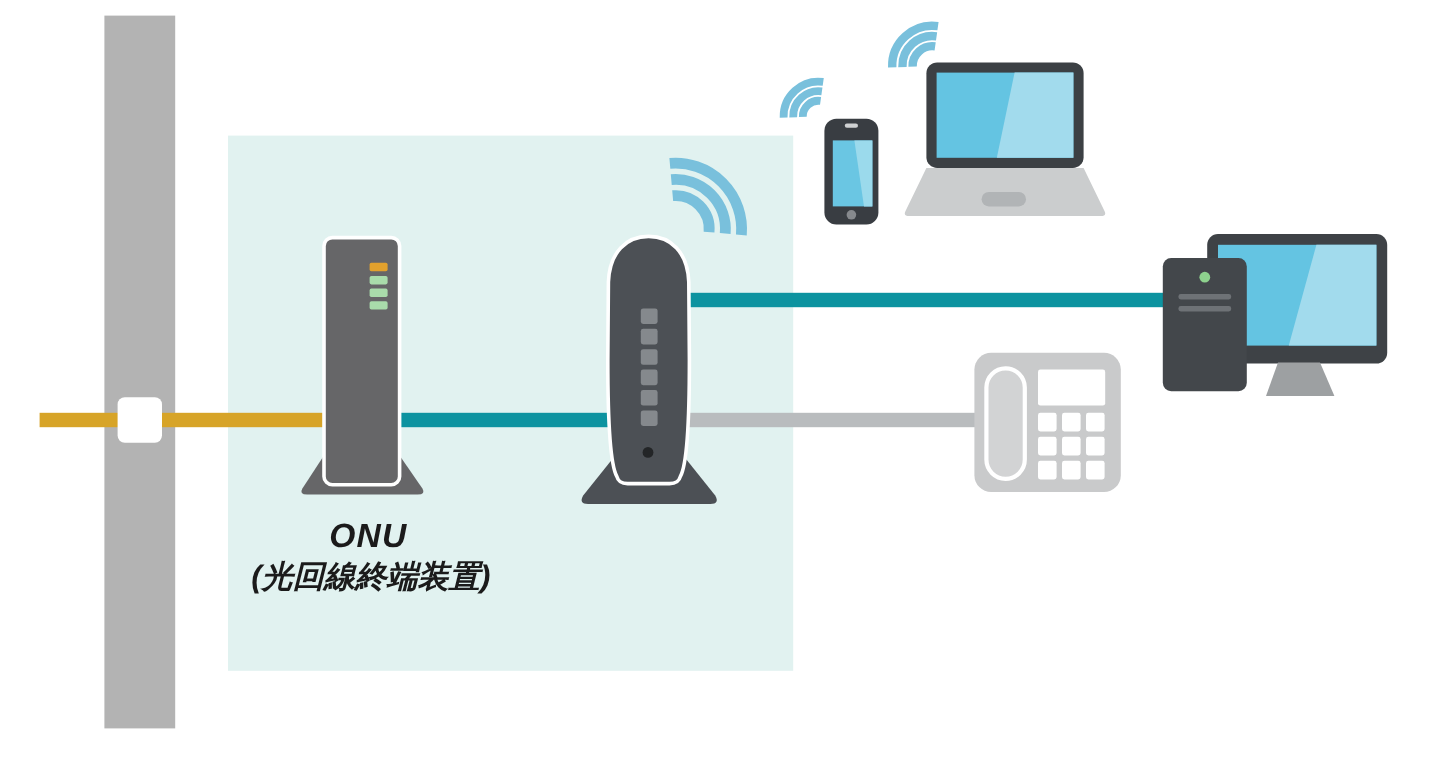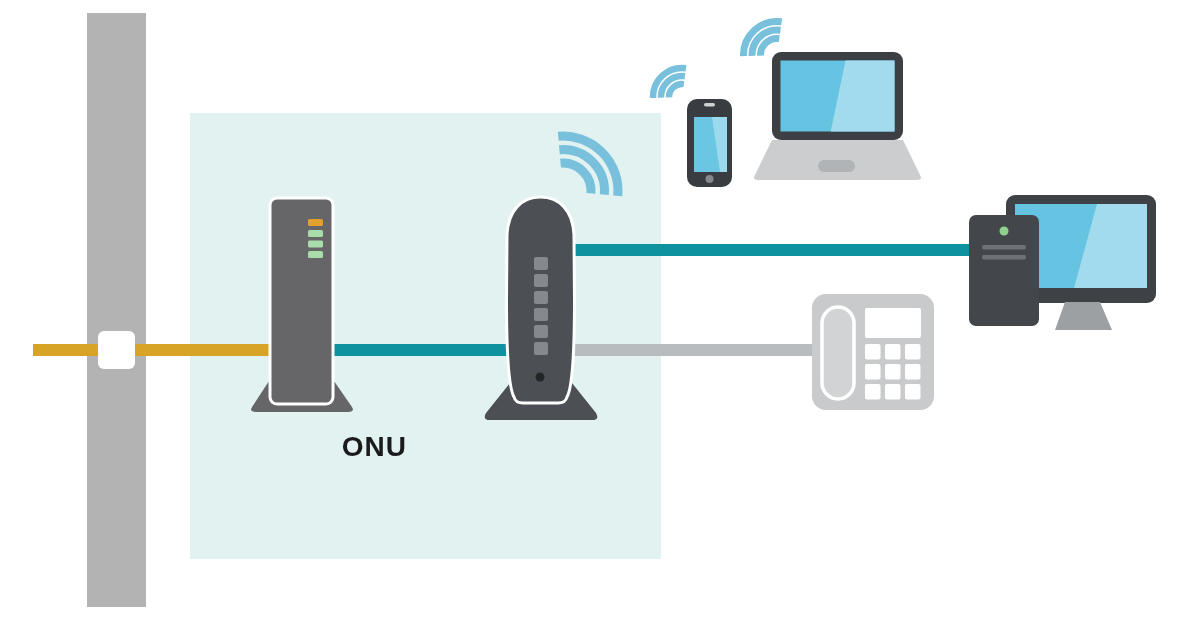--- a/index.html
+++ b/index.html
@@ -10,21 +10,21 @@
   .abs{position:absolute;}
   .pole{left:87px;top:13px;width:59px;height:594px;background:#b3b3b3;}
   .mint{left:190px;top:113px;width:471px;height:446px;background:#e1f2f0;}
   .cable{position:absolute;height:12px;}
   .cable-fiber{left:33px;top:344px;width:240px;background:#d7a428;}
   .cable-lan1{left:330px;top:344px;width:215px;background:#0d93a0;}
   .cable-lan2{left:545px;top:244px;width:430px;background:#0d93a0;}
   .cable-tel{left:545px;top:344px;width:275px;background:#b9bcbe;}
   .clamp{left:98px;top:331px;width:37px;height:38px;background:#ffffff;border-radius:6px;}
   .svgdev{position:absolute;overflow:visible;}
-  .label{position:absolute;font-weight:700;color:#1b1b1b;text-align:right;line-height:1.1;white-space:nowrap;}
+  .label{position:absolute;font-weight:700;color:#1b1b1b;text-align:center;line-height:1.1;white-space:nowrap;font-style:italic;}
   .label-onu{left:207px;top:432px;width:200px;font-size:28px;letter-spacing:1px;}
   .label-onu-sub{left:159px;top:466px;width:300px;font-size:26px;}
   .label-router{left:448px;top:435px;width:200px;font-size:27px;}
 </style>
 </head>
 <body>
 
 <div class="canvas">
 
   <div class="abs pole"></div>
@@ -114,14 +114,15 @@
       <rect x="59" y="76" width="15.5" height="15.5" rx="2"></rect>
       <rect x="79" y="76" width="15.5" height="15.5" rx="2"></rect>
       <rect x="99" y="76" width="15.5" height="15.5" rx="2"></rect>
       <rect x="59" y="96" width="15.5" height="15.5" rx="2"></rect>
       <rect x="79" y="96" width="15.5" height="15.5" rx="2"></rect>
       <rect x="99" y="96" width="15.5" height="15.5" rx="2"></rect>
     </g>
   </svg>
 
   <div class="label label-onu">ONU</div>
+  <div class="label label-onu-sub">(光回線終端装置)</div>
 
 </div>
 
 </body></html>

